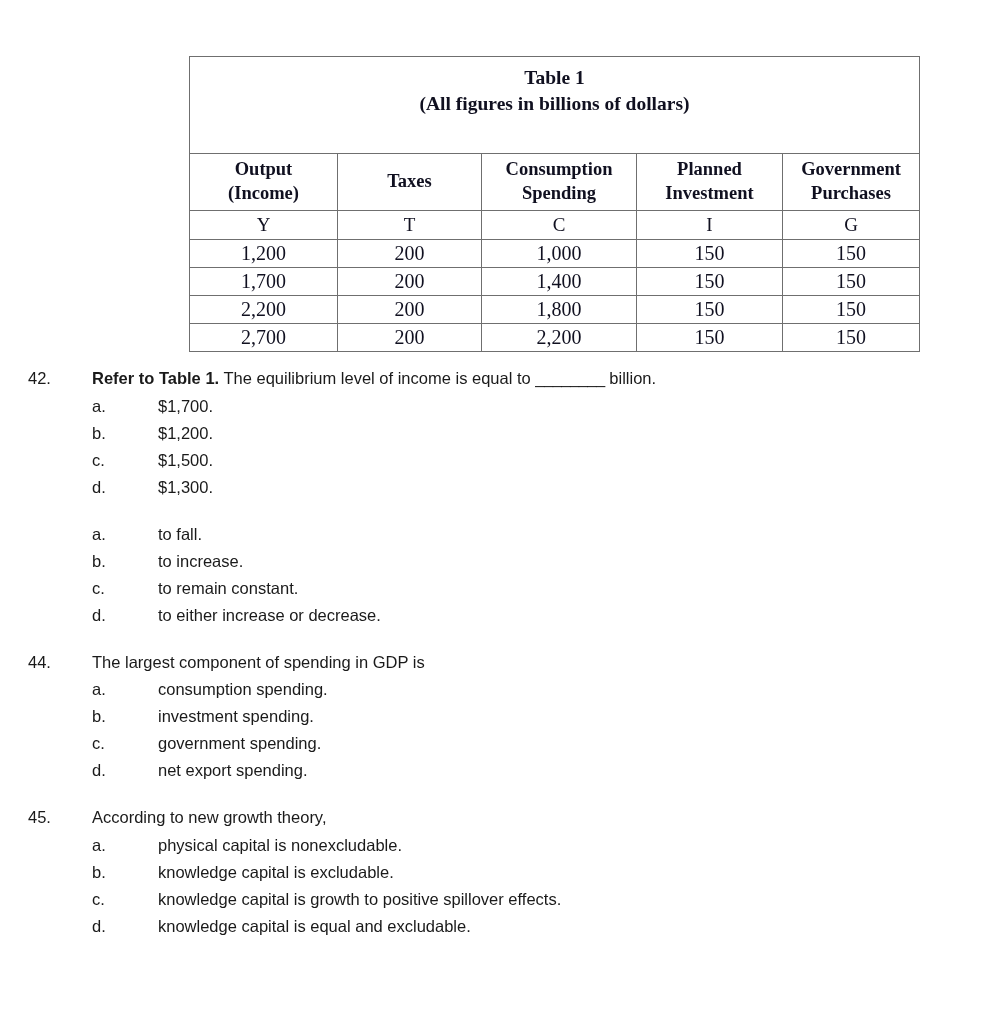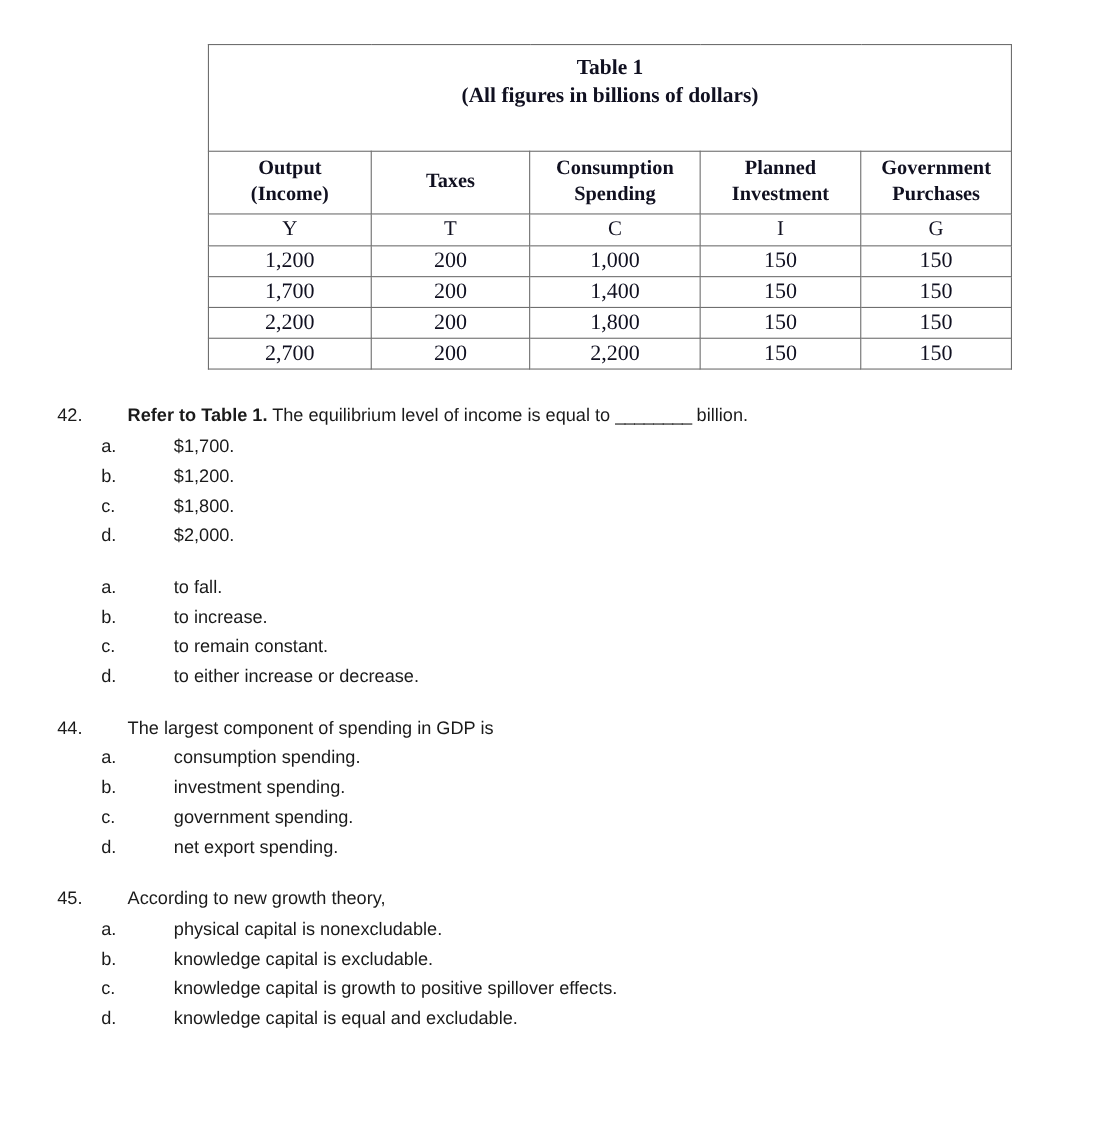--- a/index.html
+++ b/index.html
@@ -13,21 +13,21 @@
     position: relative;
     font-family: "Liberation Sans", sans-serif;
     color: #1a1a1a;
     overflow: hidden;
   }
 
   
   #table-wrap {
     position: absolute;
     left: 145px;
-    top: 40px;
+    top: 56px;
     width: 730px;
     padding-left: 44px;
   }
   table.econ-table {
     border-collapse: collapse;
     width: 730px;
     font-family: "Liberation Serif", serif;
     table-layout: fixed;
   }
   table.econ-table td,
@@ -87,21 +87,20 @@
   .question-block {
     position: relative;
     margin-bottom: 20px;
   }
   .q-stem {
     position: relative;
     padding-left: 92px;
     padding-right: 45px;
     font-size: 16.5px;
     line-height: 1.62;
-    margin-left: 24px;
   }
   .q-number {
     position: absolute;
     left: 28px;
     top: 0;
     font-size: 16.5px;
     line-height: 1.62;
   }
   .q-lead {
     font-weight: bold;
@@ -220,25 +219,25 @@
       <div class="option-row">
         <span class="option-letter">a.</span>
         <span class="option-text">$1,700.</span>
       </div>
       <div class="option-row">
         <span class="option-letter">b.</span>
         <span class="option-text">$1,200.</span>
       </div>
       <div class="option-row">
         <span class="option-letter">c.</span>
-        <span class="option-text">$1,800.</span>
+        <span class="option-text">$1,500.</span>
       </div>
       <div class="option-row">
         <span class="option-letter">d.</span>
-        <span class="option-text">$2,000.</span>
+        <span class="option-text">$1,300.</span>
       </div>
     </div>
   </div>
 
   <div class="question-block">
     <div class="options">
       <div class="option-row">
         <span class="option-letter">a.</span>
         <span class="option-text">to fall.</span>
       </div>

